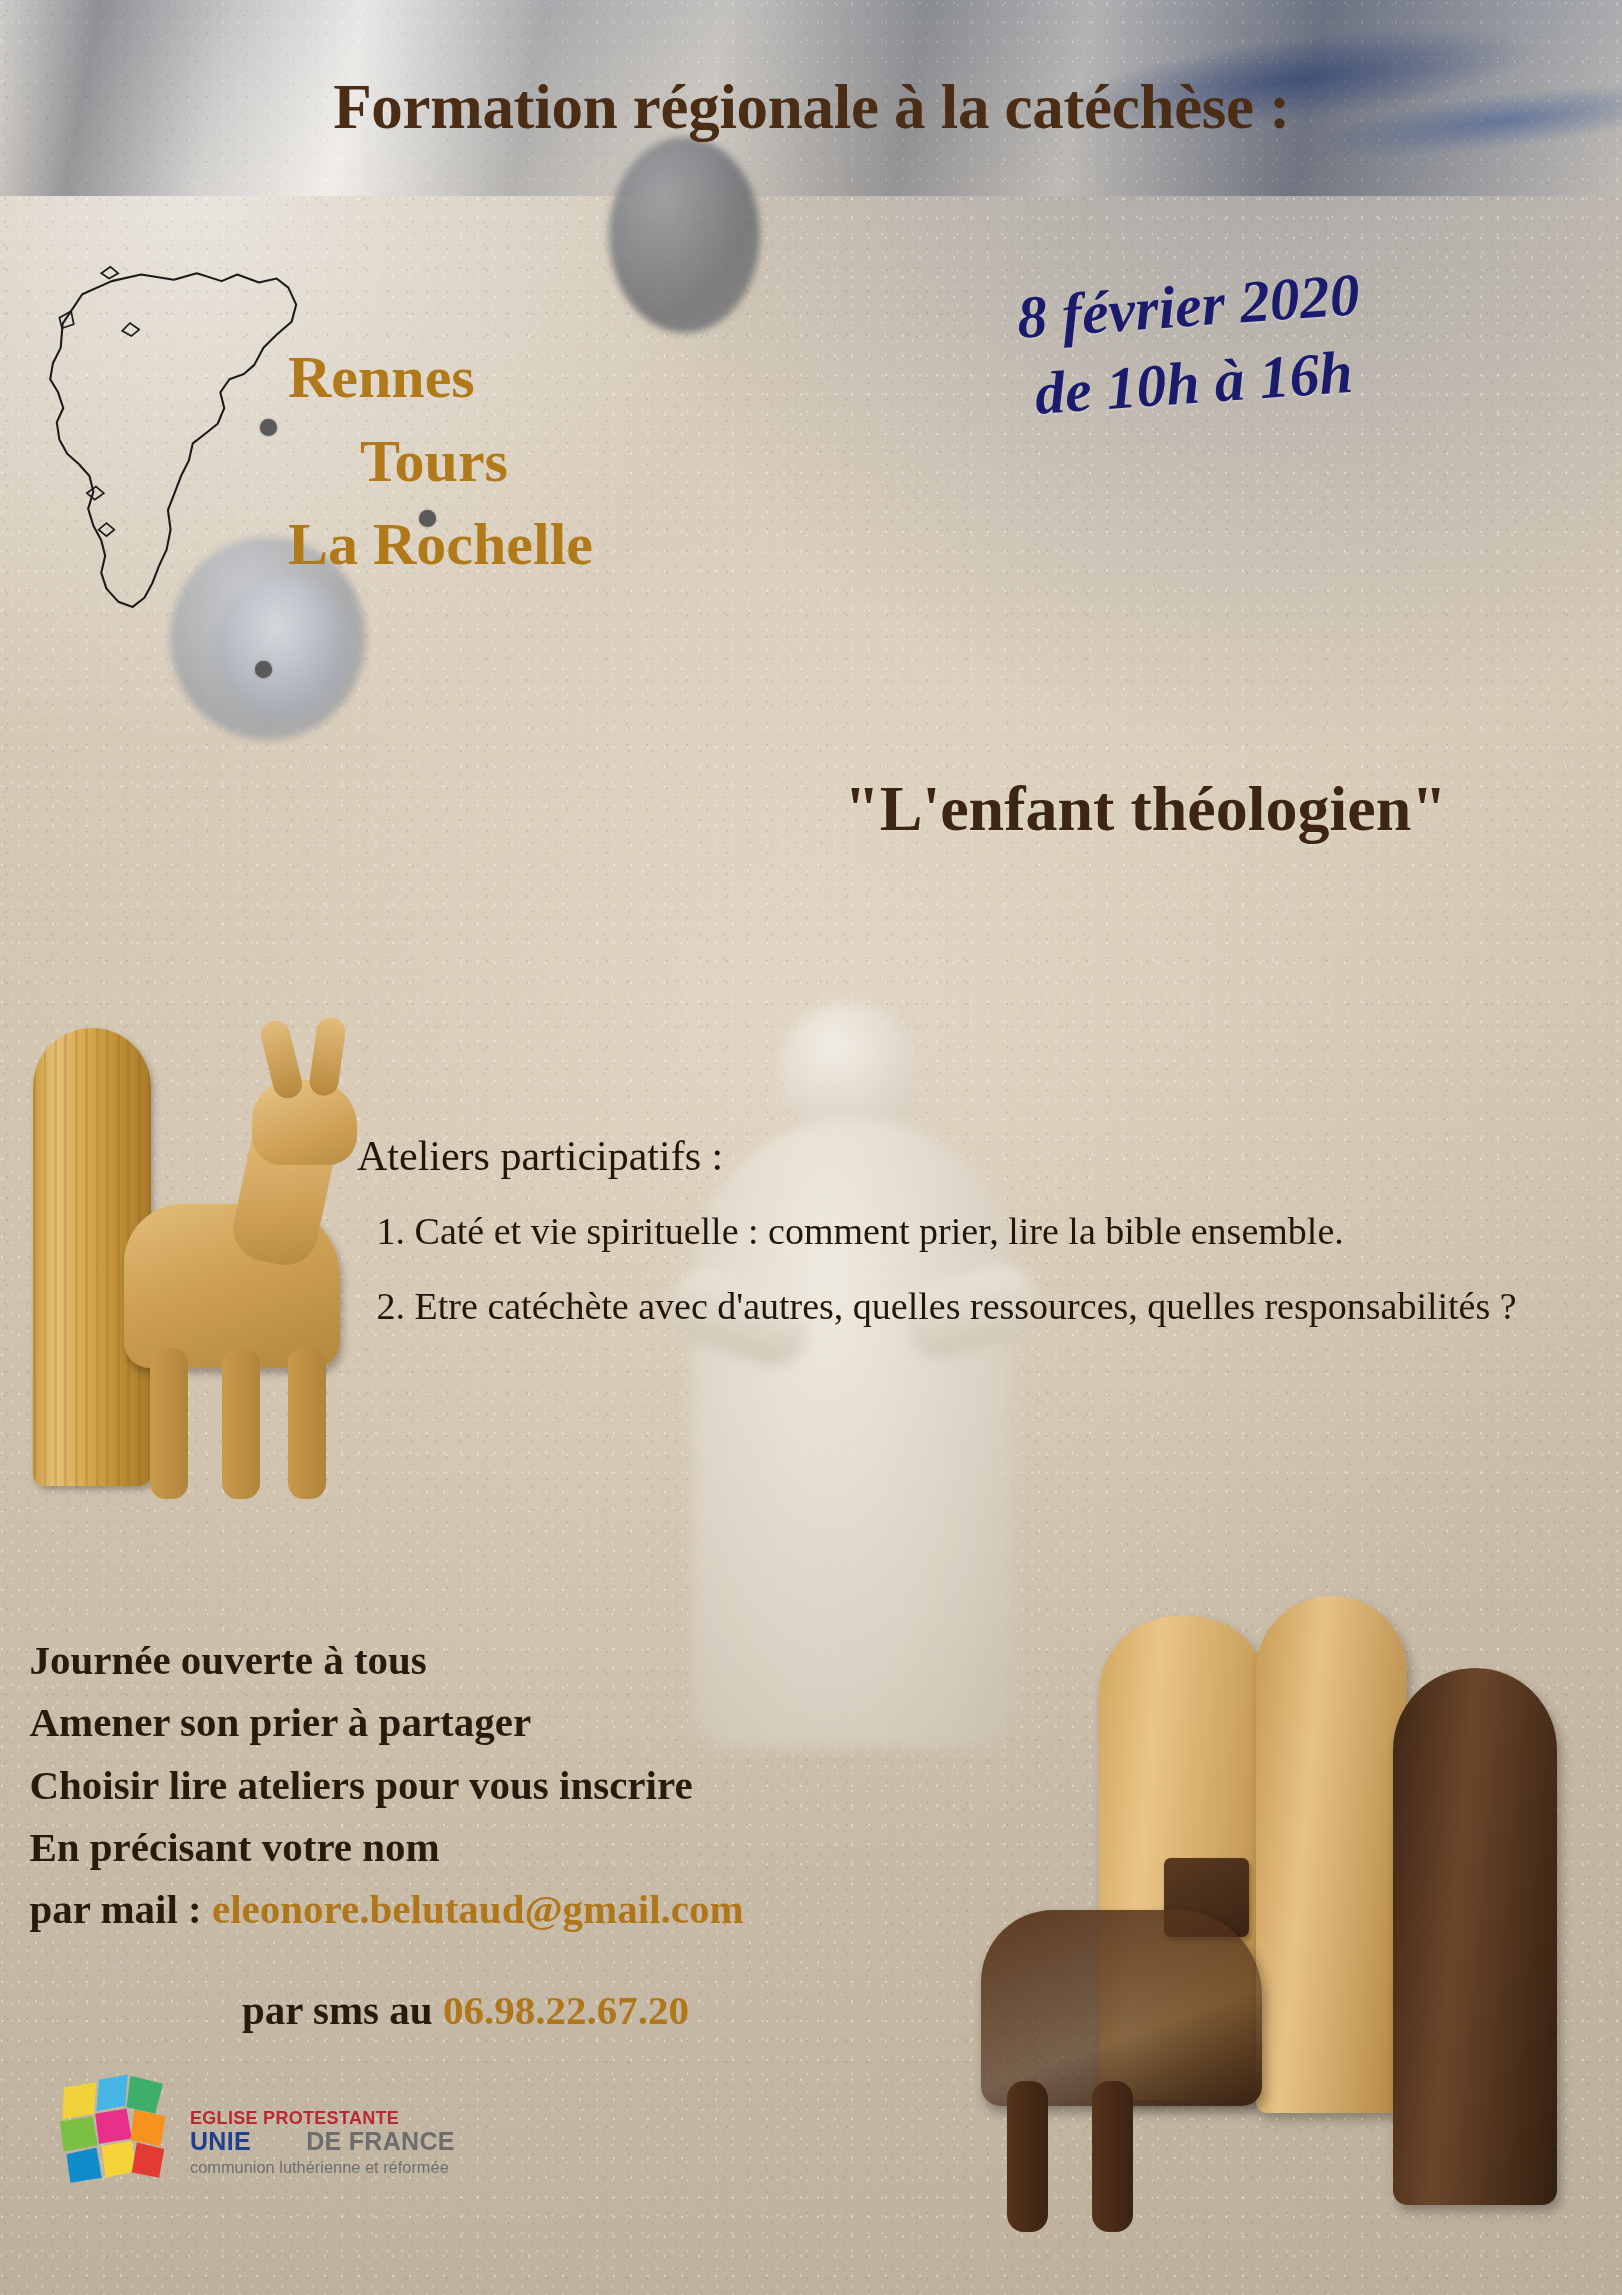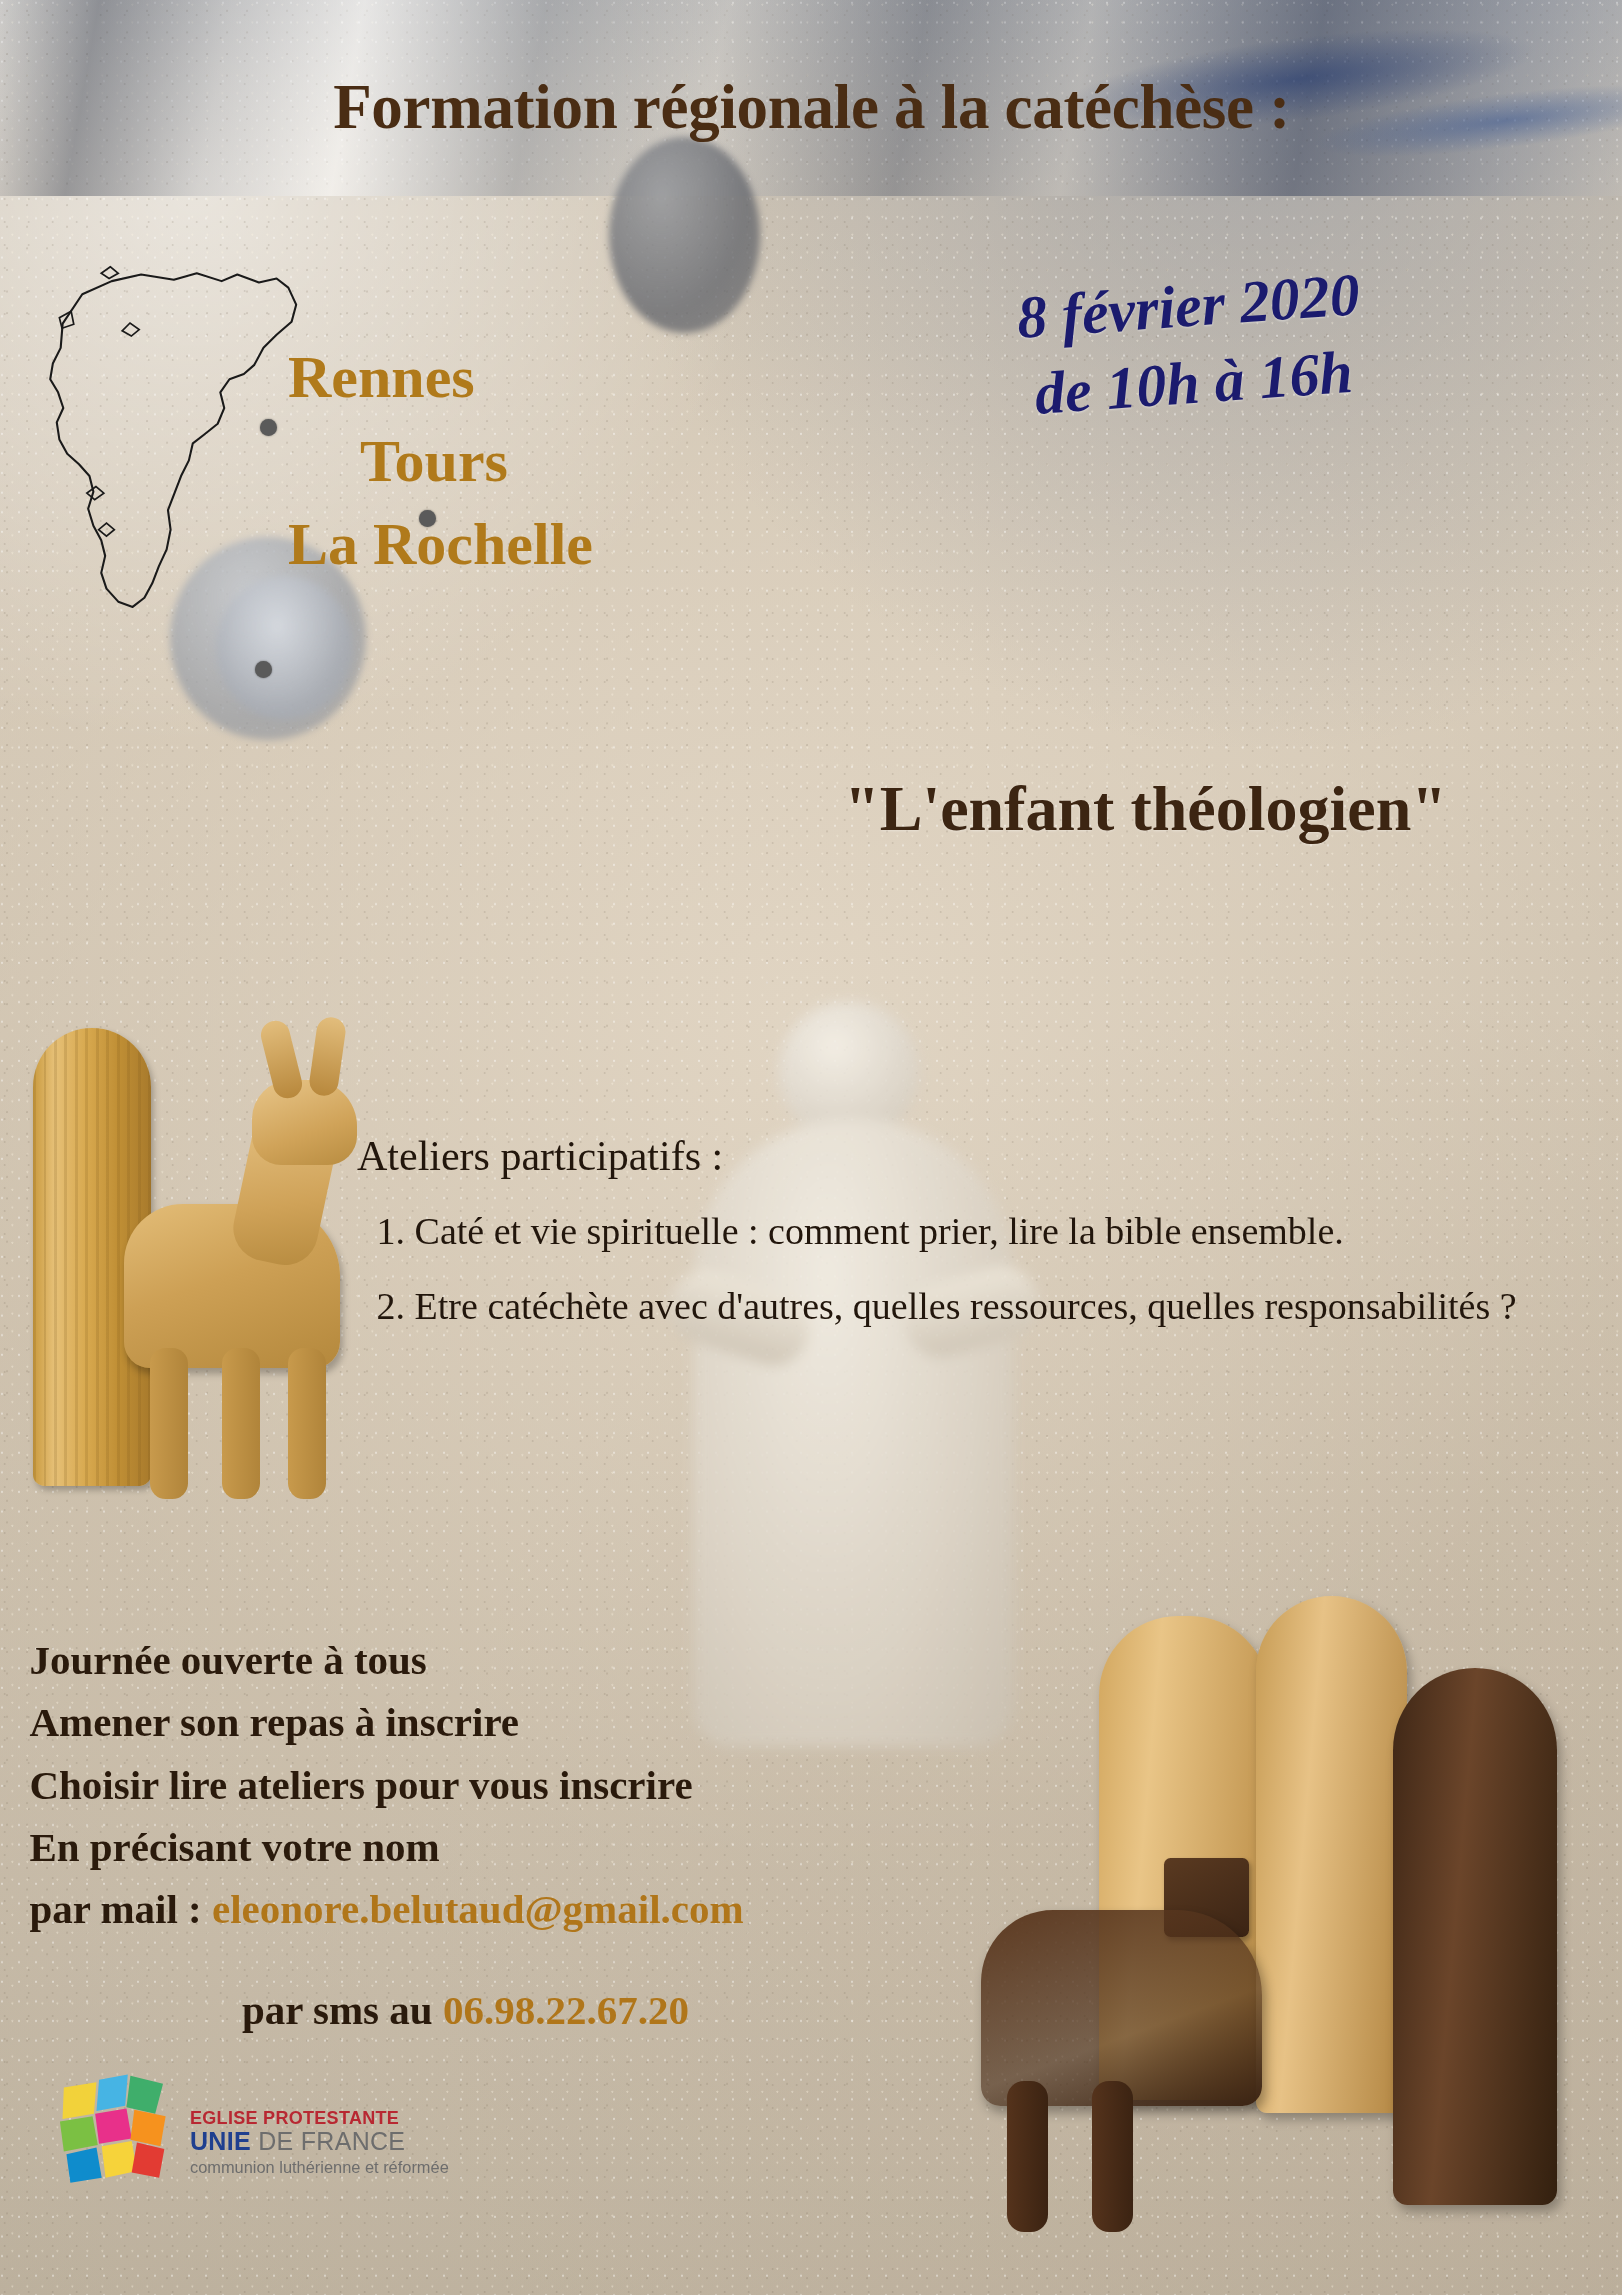--- a/index.html
+++ b/index.html
@@ -279,21 +279,21 @@
   .gl2 { left: 124px; top: 537px; }
   .g-box { position: absolute; left: 196px; top: 314px; width: 85px; height: 79px;
     border-radius: 6.5px; background: linear-gradient(150deg, #5a3a21, #3b2414); box-shadow: 2px 3.3px 5.2px rgba(0,0,0,0.3);}
 
   
   .logo { position: absolute; left: 56px; top: 2068px; width: 419px; height: 164px; }
   .logo-mark { position: absolute; left: 0; top: 0; width: 124px; height: 124px; }
   .logo-text { position: absolute; left: 134px; top: 41px; width: 281px; line-height: 1.08; }
   .logo-l1 { font-family: "Liberation Sans", sans-serif; font-weight: bold; font-size: 18px; color: #b82832; letter-spacing: 0.3px; }
   .logo-l2 { font-family: "Liberation Sans", sans-serif; font-weight: bold; font-size: 25px; color: #1f3f8f; letter-spacing: 0.3px; }
-  .logo-l2 .grey { color: #6d6d6d; font-weight: normal; }
+  .logo-l2 .grey { color: #6d6d6d; font-weight: bold; margin-left: 48px; }
   .logo-l3 { font-family: "Liberation Sans", sans-serif; font-size: 16.4px; color: #6d6d6d; margin-top: 3.9px; }
 </style>
 </head>
 <body>
 
 <div class="poster">
 
   <div class="grain"></div>
   <div class="topband"></div>
   <div class="blue-swoosh"></div>
@@ -366,21 +366,21 @@
   <div class="theme-title">"L'enfant théologien"</div>
 
   <div class="workshops">
     <div class="wk-head">Ateliers participatifs :</div>
     <div class="wk-item">1. Caté et vie spirituelle :  comment prier, lire la bible ensemble.</div>
     <div class="wk-item">2. Etre catéchète avec d'autres, quelles ressources, quelles responsabilités ?</div>
   </div>
 
   <div class="practical">
     <div>Journée ouverte à tous</div>
-    <div>Amener son repas à inscrire</div>
+    <div>Amener son prier à partager</div>
     <div>Choisir lire ateliers pour vous inscrire</div>
     <div>En précisant votre nom</div>
     <div class="mail-line">
       <span>par mail : </span><span class="email">eleonore.belutaud@gmail.com</span>
     </div>
   </div>
 
   <div class="sms-line">
     <span>par sms au </span><span class="num">06.98.22.67.20</span>
   </div>

